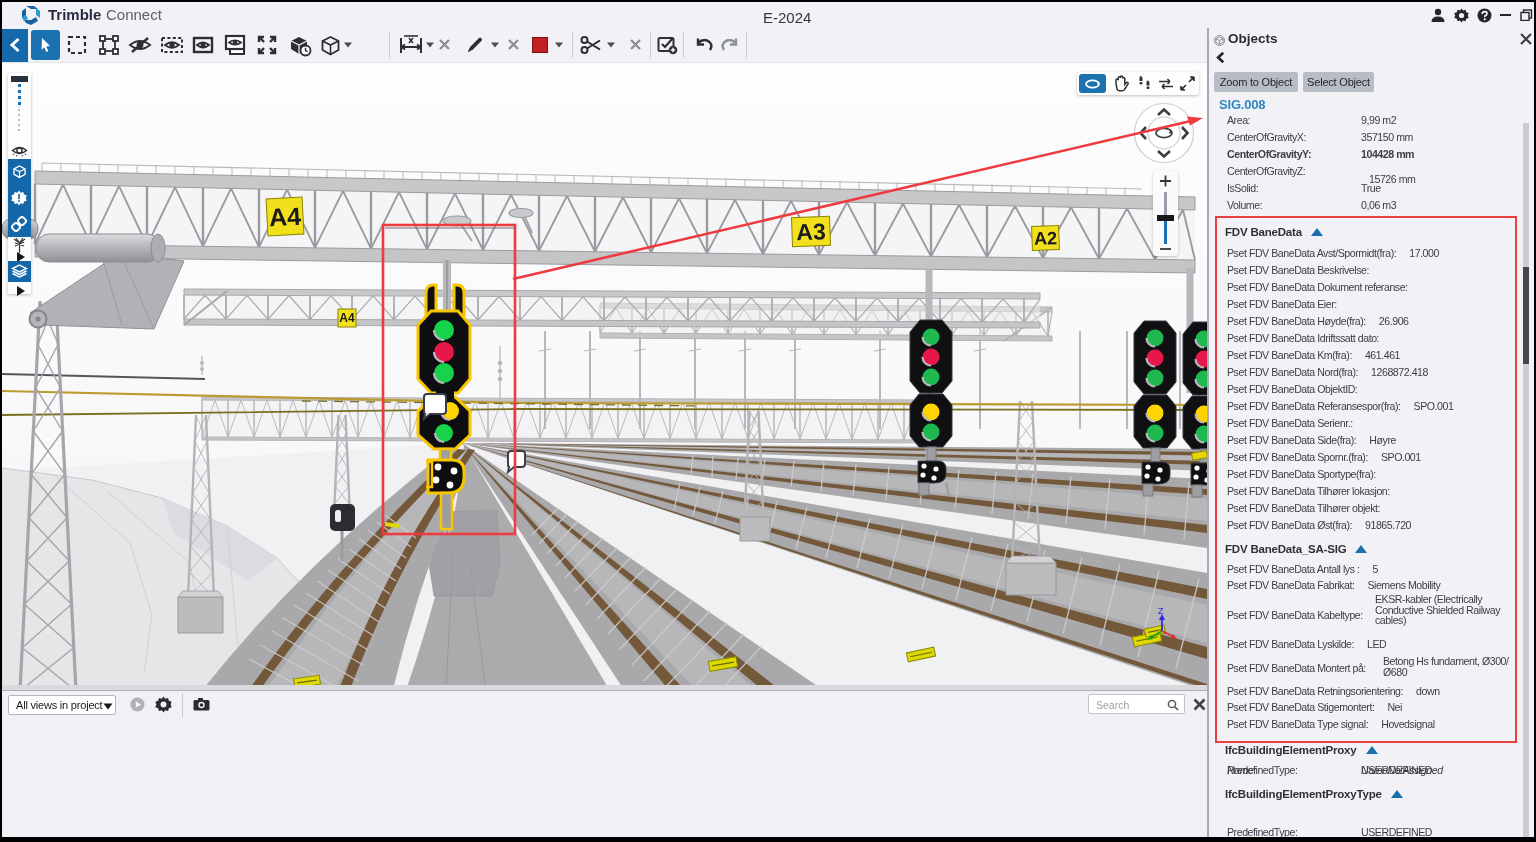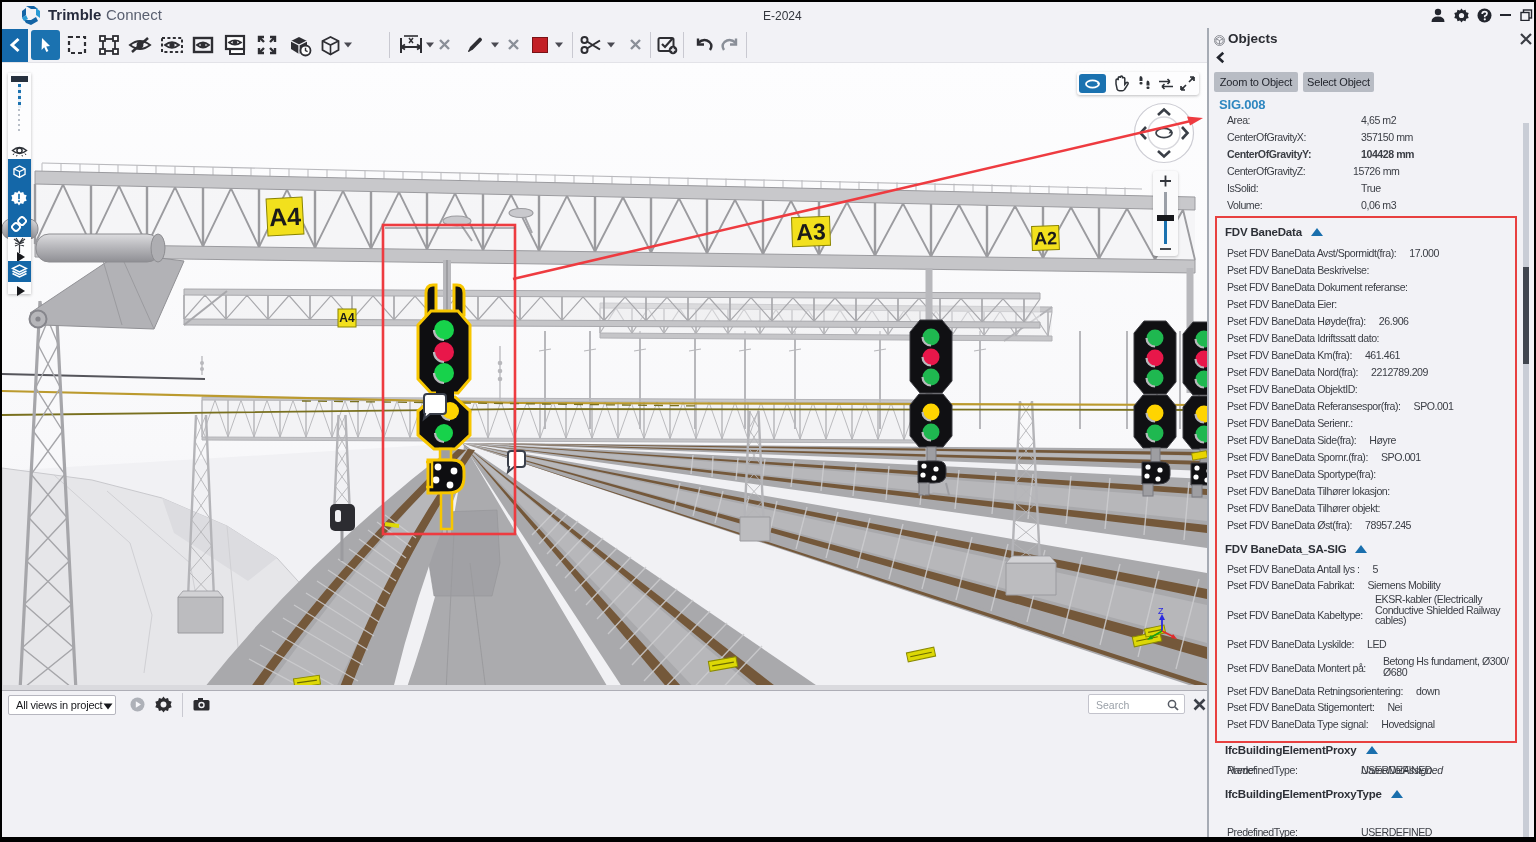--- a/index.html
+++ b/index.html
@@ -20,21 +20,21 @@
       <div style="position:absolute;left:17px;top:3px;line-height:0;">
 <svg width="24" height="21" viewBox="0 0 24 21">
 <path d="M7,1 L15,1 L19,4 L12,4 Z" fill="#1464a5"></path>
 <path d="M17,3 L21,6 L21,13 L17,10 Z" fill="#2a9ad4"></path>
 <path d="M3,6 L7,3 L7,10 L3,13 Z" fill="#1464a5"></path>
 <path d="M5,15 L12,15 L17,12 L19,16 L12,20 L7,18 Z" fill="#1464a5"></path>
 <path d="M3,13 L7,10 L9,14 L5,16 Z" fill="#2a9ad4"></path>
 </svg></div>
       <div style="position:absolute;left:46px;top:4px;font-size:15px;font-weight:bold;color:#262b3d;">Trimble</div>
       <div style="position:absolute;left:104px;top:4px;font-size:15px;color:#5a6070;">Connect</div>
-      <div style="position:absolute;left:761px;top:7px;font-size:12px;color:#33363d;">E-2024</div>
+      <div style="position:absolute;left:761px;top:7px;font-size:15px;color:#33363d;">E-2024</div>
       <div style="position:absolute;left:1428px;top:6px;line-height:0;"><svg width="16" height="15" viewBox="0 0 16 15">
           <circle cx="8" cy="4" r="3.2" fill="#23262e"></circle>
           <path d="M1.5,14 Q1.5,8.5 8,8.5 Q14.5,8.5 14.5,14 Z" fill="#23262e"></path>
         </svg></div>
       <div style="position:absolute;left:1452px;top:6px;line-height:0;"><svg width="15" height="15" viewBox="0 0 15 15">
           <path d="M7.5,0.5 L9,2.5 L11.5,1.8 L12.2,4.3 L14.7,5 L13.8,7.5 L14.7,10 L12.2,10.7 L11.5,13.2 L9,12.5 L7.5,14.5 L6,12.5 L3.5,13.2 L2.8,10.7 L0.3,10 L1.2,7.5 L0.3,5 L2.8,4.3 L3.5,1.8 L6,2.5 Z" fill="#23262e"></path>
           <circle cx="7.5" cy="7.5" r="2.6" fill="#f2f2f6"></circle>
         </svg></div>
       <div style="position:absolute;left:1475px;top:6px;line-height:0;"><svg width="15" height="15" viewBox="0 0 15 15">
           <circle cx="7.5" cy="7.5" r="7" fill="#23262e"></circle>
@@ -560,45 +560,45 @@
       <div style="position:absolute;left:19px;top:3px;font-size:13.5px;font-weight:bold;color:#2b2d33;">Objects</div>
       <div style="position:absolute;left:310px;top:4px;line-height:0;"><svg width="14" height="14" viewBox="0 0 14 14">
           <path d="M2,2 L12,12 M12,2 L2,12" stroke="#3a3d44" stroke-width="2.2"></path>
         </svg></div>
       <div style="position:absolute;left:6px;top:23px;line-height:0;"><svg width="11" height="13" viewBox="0 0 14 16">
           <path d="M10.5,2 L4,8 L10.5,14" fill="none" stroke="#23262e" stroke-width="3.4"></path>
         </svg></div>
       <div style="position:absolute;left:5px;top:44px;width:84px;height:20px;background:#b8bcc4;border-radius:2px;text-align:center;font-size:11px;color:#23262e;line-height:20px;letter-spacing:-0.2px;">Zoom to Object</div>
       <div style="position:absolute;left:94px;top:44px;width:71px;height:20px;background:#b8bcc4;border-radius:2px;text-align:center;font-size:11px;color:#23262e;line-height:20px;letter-spacing:-0.2px;">Select Object</div>
       <div style="position:absolute;left:10px;top:69px;font-size:13px;font-weight:bold;color:#2f87c0;letter-spacing:-0.2px;">SIG.008</div>
-      <div class="prow" style="top:86px;">Area:<span class="pval" style="left:134px;">4,65 m2</span></div>
+      <div class="prow" style="top:86px;">Area:<span class="pval" style="left:134px;">9,99 m2</span></div>
       <div class="prow" style="top:103px;">CenterOfGravityX:<span class="pval" style="left:134px;">357150 mm</span></div>
       <div class="prow" style="top:120px;font-weight:bold;">CenterOfGravityY:<span class="pval" style="left:134px;">104428 mm</span></div>
-      <div class="prow" style="top:137px;">CenterOfGravityZ:<span class="pval" style="left:126px;">15726 mm</span></div>
+      <div class="prow" style="top:137px;">CenterOfGravityZ:<span class="pval" style="left:142px;margin-top:8px;">15726 mm</span></div>
       <div class="prow" style="top:154px;">IsSolid:<span class="pval" style="left:134px;">True</span></div>
       <div class="prow" style="top:171px;">Volume:<span class="pval" style="left:134px;">0,06 m3</span></div>
       <div style="position:absolute;left:6px;top:188px;width:302px;height:527px;border:2px solid #e8403f;"></div>
       <div class="phead" style="top:198px;">FDV BaneData<span class="tri"></span></div>
       <div class="prow" style="top:219px;">Pset FDV BaneData Avst/Spormidt(fra):<span style="margin-left:13px;">17.000</span></div>
       <div class="prow" style="top:236px;">Pset FDV BaneData Beskrivelse:</div>
       <div class="prow" style="top:253px;">Pset FDV BaneData Dokument referanse:</div>
       <div class="prow" style="top:270px;">Pset FDV BaneData Eier:</div>
       <div class="prow" style="top:287px;">Pset FDV BaneData Høyde(fra):<span style="margin-left:13px;">26.906</span></div>
       <div class="prow" style="top:304px;">Pset FDV BaneData Idriftssatt dato:</div>
       <div class="prow" style="top:321px;">Pset FDV BaneData Km(fra):<span style="margin-left:13px;">461.461</span></div>
-      <div class="prow" style="top:338px;">Pset FDV BaneData Nord(fra):<span style="margin-left:13px;">2212789.209</span></div>
+      <div class="prow" style="top:338px;">Pset FDV BaneData Nord(fra):<span style="margin-left:13px;">1268872.418</span></div>
       <div class="prow" style="top:355px;">Pset FDV BaneData ObjektID:</div>
       <div class="prow" style="top:372px;">Pset FDV BaneData Referansespor(fra):<span style="margin-left:13px;">SPO.001</span></div>
       <div class="prow" style="top:389px;">Pset FDV BaneData Serienr.:</div>
       <div class="prow" style="top:406px;">Pset FDV BaneData Side(fra):<span style="margin-left:13px;">Høyre</span></div>
       <div class="prow" style="top:423px;">Pset FDV BaneData Spornr.(fra):<span style="margin-left:13px;">SPO.001</span></div>
       <div class="prow" style="top:440px;">Pset FDV BaneData Sportype(fra):</div>
       <div class="prow" style="top:457px;">Pset FDV BaneData Tilhører lokasjon:</div>
       <div class="prow" style="top:474px;">Pset FDV BaneData Tilhører objekt:</div>
-      <div class="prow" style="top:491px;">Pset FDV BaneData Øst(fra):<span style="margin-left:13px;">78957.245</span></div>
+      <div class="prow" style="top:491px;">Pset FDV BaneData Øst(fra):<span style="margin-left:13px;">91865.720</span></div>
       <div class="phead" style="top:515px;">FDV BaneData_SA-SIG<span class="tri"></span></div>
       <div class="prow" style="top:535px;text-align:right;">Pset FDV BaneData Antall lys :<span style="margin-left:13px;">5</span></div>
       <div class="prow" style="top:551px;">Pset FDV BaneData Fabrikat:<span style="margin-left:13px;">Siemens Mobility</span></div>
       <div class="prow" style="top:581px;">Pset FDV BaneData Kabeltype:</div>
       <div class="prow" style="left:166px;top:566px;white-space:normal;width:142px;line-height:10.5px;">EKSR-kabler (Electrically Conductive Shielded Railway cables)</div>
       <div class="prow" style="top:610px;">Pset FDV BaneData Lyskilde:<span style="margin-left:13px;">LED</span></div>
       <div class="prow" style="top:634px;">Pset FDV BaneData Montert på:</div>
       <div class="prow" style="left:174px;top:628px;white-space:normal;width:138px;line-height:10.5px;">Betong Hs fundament, Ø300/ Ø680</div>
       <div class="prow" style="top:657px;">Pset FDV BaneData Retningsorientering:<span style="margin-left:13px;">down</span></div>
       <div class="prow" style="top:673px;">Pset FDV BaneData Stigemontert:<span style="margin-left:13px;margin-top:44px;">Nei</span></div>

